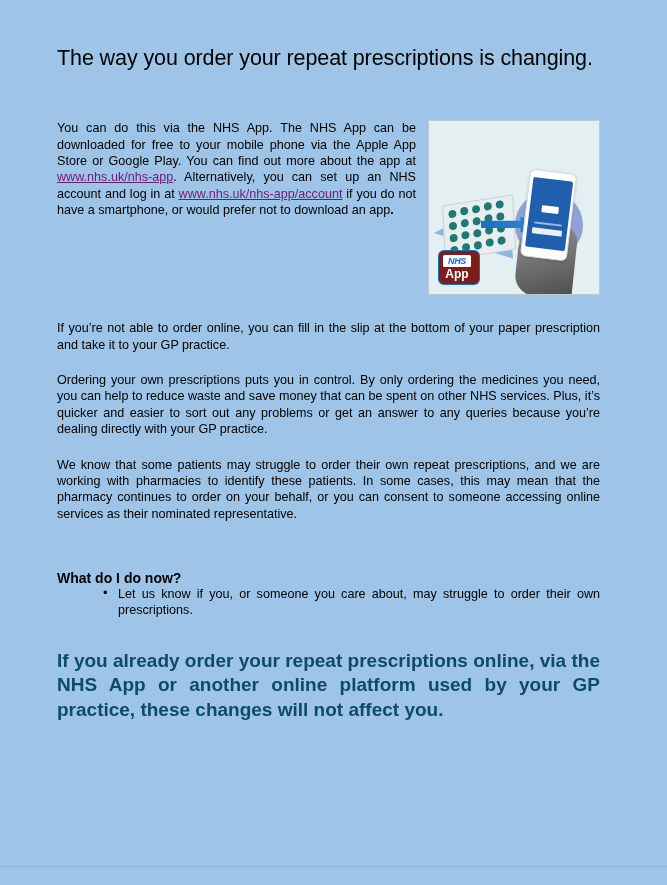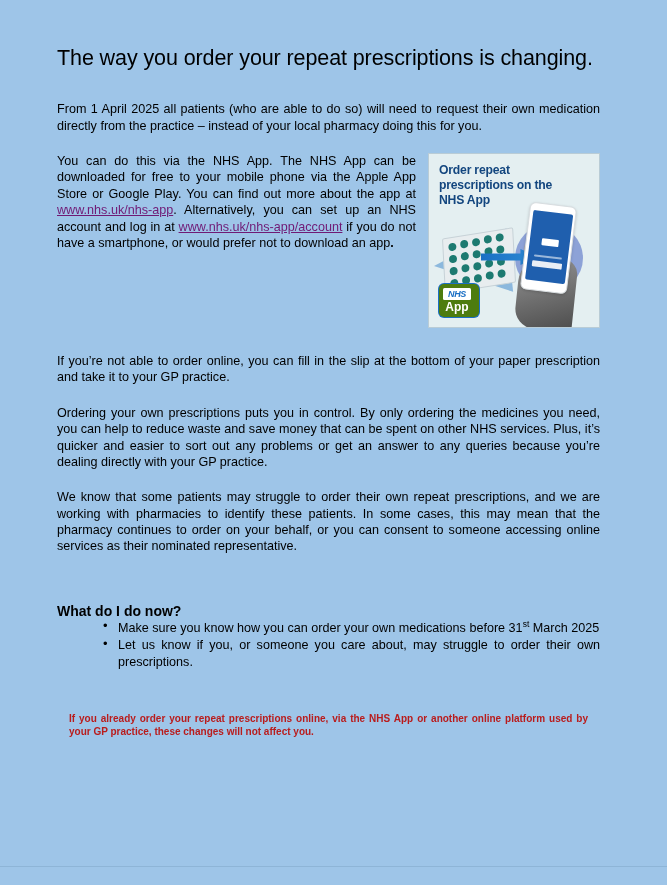--- a/index.html
+++ b/index.html
@@ -80,21 +80,21 @@
     line-height: 1.22;
     color: #13467f;
     letter-spacing: -0.2px;
   }
   .promo-logo {
     position: absolute;
     left: 10px;
     bottom: 10px;
     width: 40px;
     height: 33px;
-    background: #4d7c0f;
+    background: #7f1d1d;
     border-radius: 5px;
     box-shadow: 0 0 0 1px #1b6fc4;
   }
   .promo-logo .nhs-box {
     position: absolute;
     left: 4px;
     top: 3.5px;
     width: 28px;
     height: 12px;
     background: #ffffff;
@@ -147,26 +147,26 @@
   }
   ul.todo li::before {
     content: "\2022";
     position: absolute;
     left: 0;
     top: -1px;
     font-size: 13px;
   }
 
   .bold-final {
-    font-size: 10px;
+    font-size: 19px;
     font-weight: bold;
     line-height: 1.30;
-    color: #b91c1c;
+    color: #0c4a6e;
     text-align: justify;
-    margin: 12px;
+    margin: 0;
   }
 
   sup { font-size: 8.5px; vertical-align: super; }
 
   .footer-rule {
     position: absolute;
     left: 0;
     top: 866px;
     width: 667px;
     height: 1px;
@@ -289,21 +289,20 @@
 <body>
 
 <div class="page">
 
   <div class="content">
 
     <h1 class="title">The way you order your repeat prescriptions is changing.</h1>
 
     <div class="gap-lg"></div>
 
-    <p class="body">From 1 April 2025 all patients (who are able to do so) will need to request their own medication directly from the practice – instead of your local pharmacy doing this for you.</p>
 
     <div class="gap-md"></div>
 
     <div class="wrap-section">
 
       <div class="promo">
         <div class="promo-inner">
           <div class="art-triangle"></div>
           <div class="art-circle"></div>
           <div class="blister">
@@ -331,21 +330,20 @@
           <div class="art-arrow"></div>
           <div class="hand"></div>
           <div class="phone">
             <div class="screen">
               <div class="scr-logo"></div>
               <div class="scr-line" style="top:44px"></div>
               <div class="scr-field"></div>
             </div>
           </div>
         </div>
-        <div class="promo-title">Order repeat prescriptions on the NHS App</div>
         <div class="promo-logo">
           <div class="nhs-box">NHS</div>
           <div class="app-txt">App</div>
         </div>
       </div>
 
       <p class="body"><span>You can do this via the NHS App. The NHS App can be downloaded for free to your mobile phone via the Apple App Store or Google Play. You can find out more about the app at </span><a class="link" href="#">www.nhs.uk/nhs-app</a><span>. Alternatively, you can set up an NHS account and log in at </span><a class="link" href="#">www.nhs.uk/nhs-app/account</a><span> if you do not have a smartphone, or would prefer not to download an app</span><b>.</b></p>
 
       <div style="clear:both"></div>
     </div>
@@ -363,21 +361,20 @@
     <p class="body">We know that some patients may struggle to order their own repeat prescriptions, and we are working with pharmacies to identify these patients.  In some cases, this may mean that the pharmacy continues to order on your behalf, or you can consent to someone accessing online services as their nominated representative.</p>
 
     <div class="gap-md"></div>
 
 
     <div class="gap-lg"></div>
 
     <p class="section-head">What do I do now?</p>
 
     <ul class="todo">
-      <li><span>Make sure you know how you can order your own medications before 31</span><sup>st</sup><span> March 2025</span></li>
       <li><span>Let us know if you, or someone you care about, may struggle to order their own prescriptions.</span></li>
     </ul>
 
     <div class="gap-lg"></div>
 
     <p class="bold-final">If you already order your repeat prescriptions online, via the NHS App or another online platform used by your GP practice, these changes will not affect you.</p>
 
   </div>
 
   <div class="footer-rule"></div>

